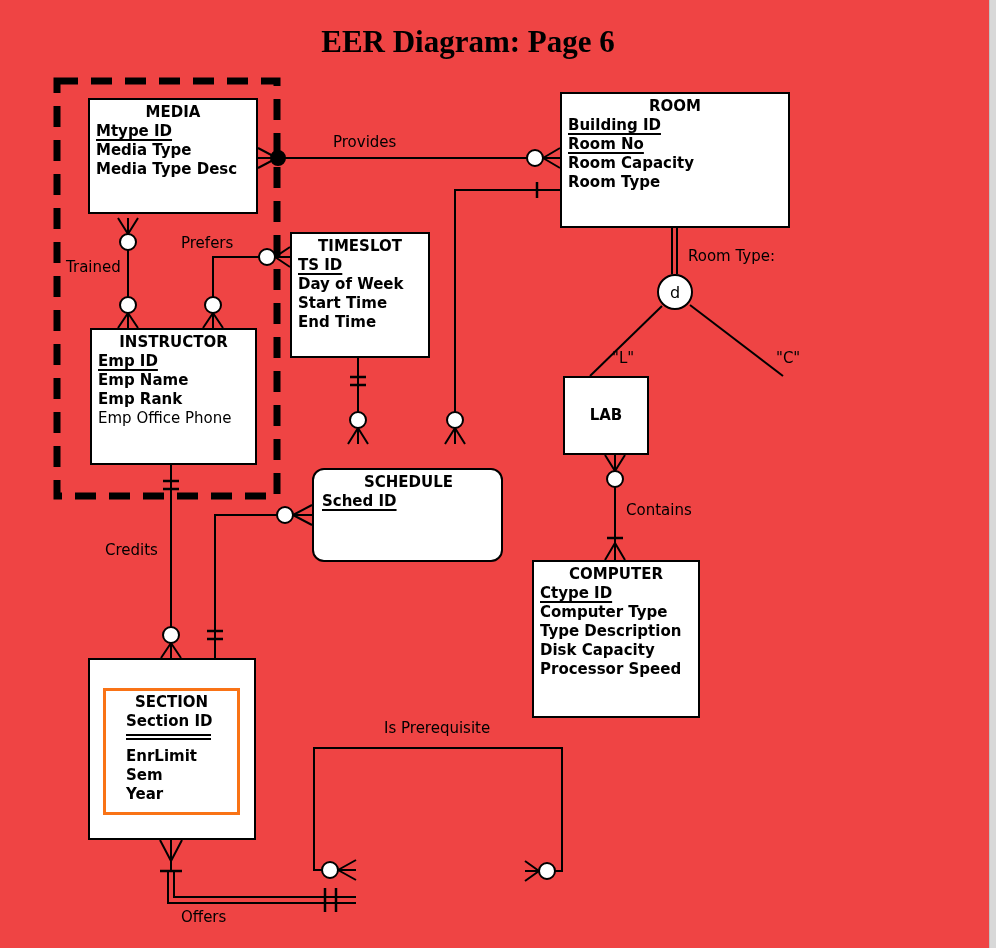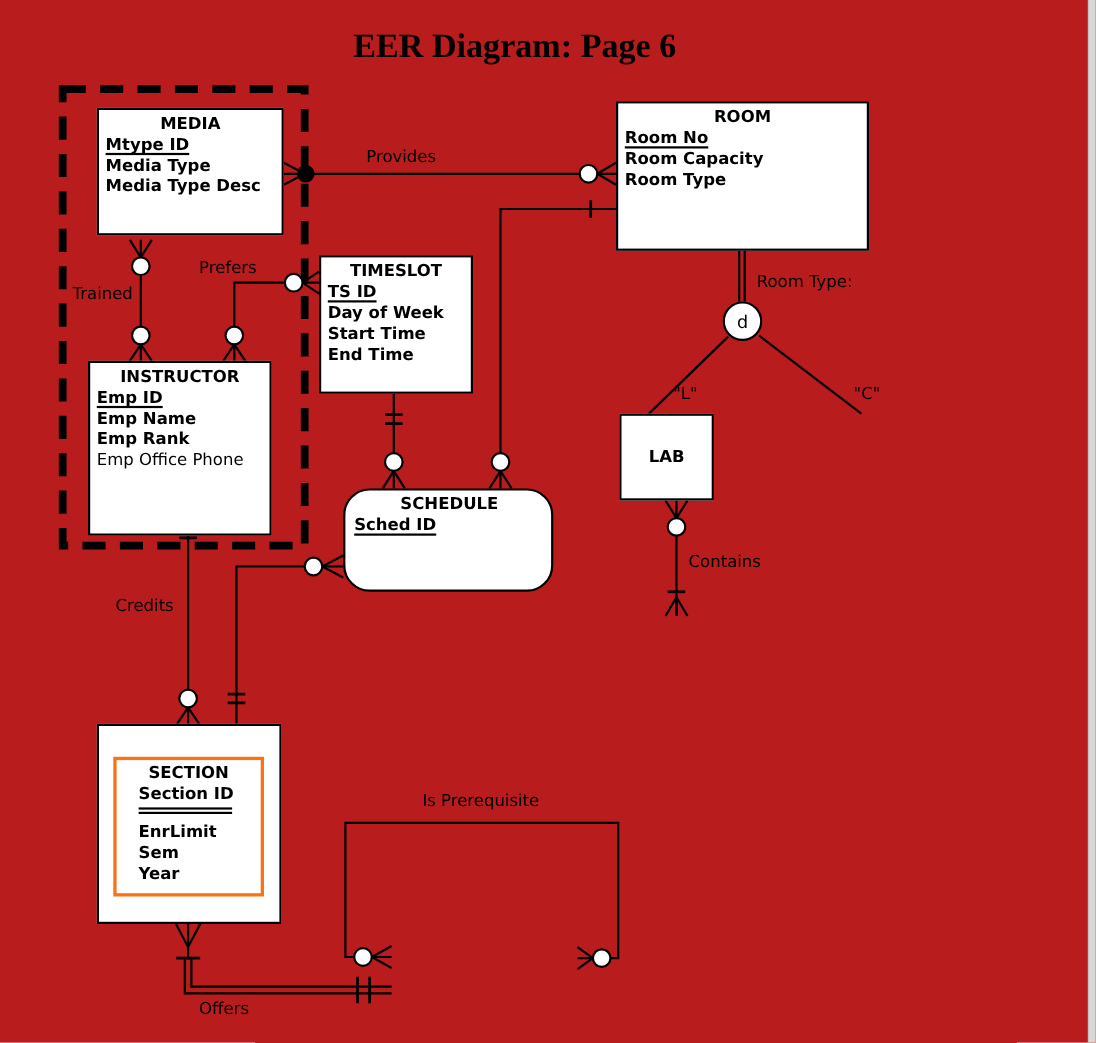--- a/index.html
+++ b/index.html
@@ -1,27 +1,27 @@
 <!DOCTYPE html>
 <html><head>
 <meta charset="utf-8">
 <style>
   html,body{margin:0;padding:0;background:#fff;}
-  #canvas{position:relative;width:996px;height:948px;background:#b91c1c;overflow:hidden;
+  #canvas{position:relative;width:996px;height:948px;background:#ef4444;overflow:hidden;
           font-family:"DejaVu Sans",sans-serif;}
   #wires{position:absolute;left:0;top:0;z-index:1;}
   .page-title{position:absolute;left:0;top:24px;width:936px;text-align:center;z-index:2;
           font-family:"Liberation Serif","DejaVu Serif",serif;font-weight:bold;font-size:31px;color:#000;}
   .entity{position:absolute;background:#fff;border:2px solid #000;box-sizing:border-box;z-index:2;
           font-weight:bold;font-size:15px;line-height:19px;color:#000;padding:3px 6px;}
   .etitle{text-align:center;}
   .row{white-space:nowrap;}
   .u{text-decoration:underline;text-decoration-thickness:2px;text-underline-offset:3px;}
   .normal{font-weight:normal;}
-  .rounded{border-radius:24px;padding-left:8px;}
+  .rounded{border-radius:12px;padding-left:8px;margin-top:24px;}
   .flexmid{display:flex;align-items:center;justify-content:center;padding:0;}
   .outerbox{position:absolute;background:#fff;border:2px solid #000;box-sizing:border-box;z-index:2;}
   .innerbox{position:absolute;background:#fff;border:3px solid #f97316;box-sizing:border-box;z-index:3;
           font-weight:bold;font-size:15px;line-height:19px;padding:2px 20px;}
   .dblline{height:2px;border-top:2px solid #000;border-bottom:2px solid #000;margin:3px 6px 7px 0;}
   .rel-label{position:absolute;z-index:2;font-size:15px;color:#000;white-space:nowrap;}
   .dcircle{position:absolute;left:657px;top:274px;width:36px;height:36px;border:2.5px solid #000;
           border-radius:50%;background:#fff;z-index:2;box-sizing:border-box;
           display:flex;align-items:center;justify-content:center;font-size:16px;color:#000;}
   .scrollbar{position:absolute;right:0;top:0;width:6px;height:948px;background:#d8d8d8;
@@ -126,51 +126,60 @@
 
   <div class="entity" style="left:88px;top:98px;width:170px;height:116px">
     <div class="etitle">MEDIA</div>
     <div class="row u">Mtype ID</div>
     <div class="row">Media Type</div>
     <div class="row">Media Type Desc</div>
   </div>
 
   <div class="entity" style="left:560px;top:92px;width:230px;height:136px">
     <div class="etitle">ROOM</div>
+    <div class="row u">Building ID</div>
     <div class="row u">Room No</div>
     <div class="row">Room Capacity</div>
     <div class="row">Room Type</div>
   </div>
 
   <div class="entity" style="left:290px;top:232px;width:140px;height:126px">
     <div class="etitle">TIMESLOT</div>
     <div class="row u">TS ID</div>
     <div class="row">Day of Week</div>
     <div class="row">Start Time</div>
     <div class="row">End Time</div>
   </div>
 
-  <div class="entity" style="left:80px;top:328px;width:167px;height:159px">
+  <div class="entity" style="left:90px;top:328px;width:167px;height:137px">
     <div class="etitle">INSTRUCTOR</div>
     <div class="row u">Emp ID</div>
     <div class="row">Emp Name</div>
     <div class="row">Emp Rank</div>
     <div class="row normal">Emp Office Phone</div>
   </div>
 
   <div class="entity rounded" style="left:312px;top:444px;width:191px;height:94px">
     <div class="etitle">SCHEDULE</div>
     <div class="row u">Sched ID</div>
   </div>
 
   <div class="entity flexmid" style="left:563px;top:376px;width:86px;height:79px">
     <div class="etitle">LAB</div>
   </div>
 
 
+  <div class="entity" style="left:532px;top:560px;width:168px;height:158px">
+    <div class="etitle">COMPUTER</div>
+    <div class="row u">Ctype ID</div>
+    <div class="row">Computer Type</div>
+    <div class="row">Type Description</div>
+    <div class="row">Disk Capacity</div>
+    <div class="row">Processor Speed</div>
+  </div>
 
   <div class="outerbox" style="left:88px;top:658px;width:168px;height:182px"></div>
   <div class="innerbox" style="left:103px;top:688px;width:137px;height:127px">
     <div class="etitle">SECTION</div>
     <div class="row">Section ID</div>
     <div class="dblline"></div>
     <div class="row">EnrLimit</div>
     <div class="row">Sem</div>
     <div class="row">Year</div>
   </div>

